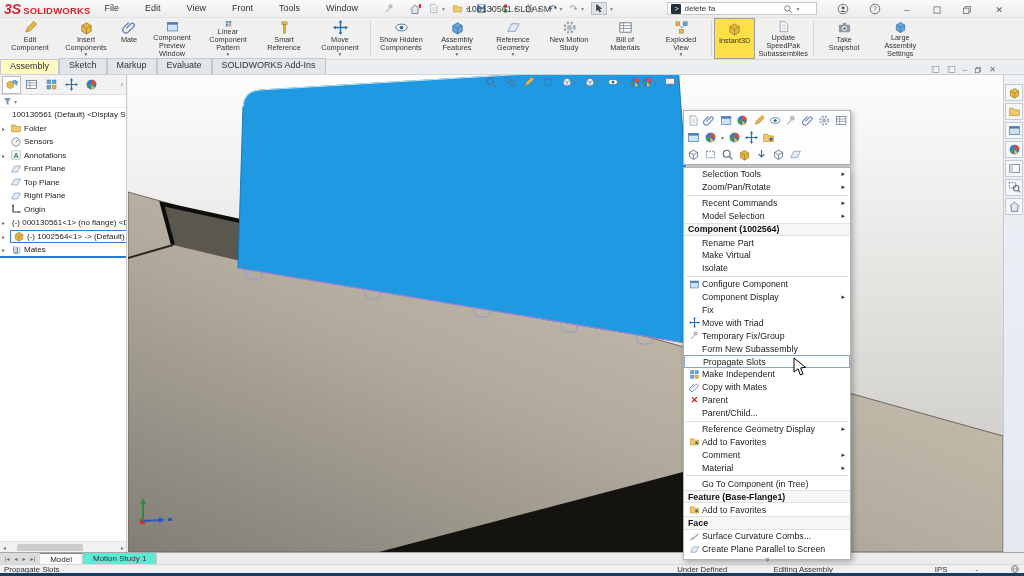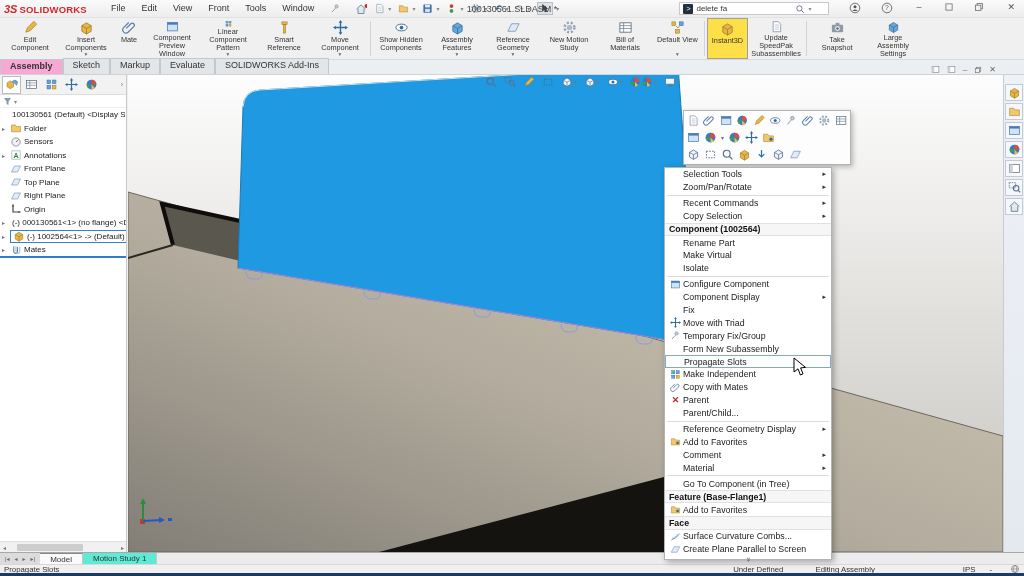--- a/index.html
+++ b/index.html
@@ -2,43 +2,43 @@
 <html><head>
 <meta charset="utf-8">
 <style>
   *{box-sizing:border-box;margin:0;padding:0}
   html,body{width:1024px;height:576px;overflow:hidden}
   body{font-family:"Liberation Sans",sans-serif;background:#f0f0f0;position:relative;color:#222}
   svg.ic{display:inline-block;vertical-align:middle}
   
   #titlebar{position:absolute;left:0;top:0;width:1024px;height:18px;background:linear-gradient(#fafafa,#ededed);display:flex;align-items:center;font-size:9px;border-bottom:1px solid #e2e2e2}
   .logo{display:flex;align-items:baseline;margin-left:4px;white-space:nowrap}
-  .logo-mark{color:#d1272e;font-weight:bold;font-style:italic;font-size:11px;margin-right:2px}
+  .logo-mark{color:#d1272e;font-weight:bold;font-style:italic;font-size:14px;margin-right:2px}
   .logo-text{color:#d1272e;font-weight:bold;font-size:9.5px;letter-spacing:.2px}
-  #menus{display:flex;gap:16px;margin-left:24px;color:#333}
+  #menus{display:flex;gap:26px;margin-left:14px;color:#333}
   #menus span{cursor:default}
   .qa{display:flex;align-items:center;gap:7px;margin-left:14px;color:#666}
   .qa .dd{font-size:6px;color:#888;margin-left:-4px}
   #doc-title{position:absolute;left:0;right:0;text-align:center;font-size:9px;color:#444;pointer-events:none}
-  #tb-right{margin-left:auto;display:flex;align-items:flex-start;gap:20px;padding-right:6px;z-index:2}
+  #tb-right{margin-left:auto;display:flex;align-items:flex-end;gap:20px;padding-right:18px;z-index:2}
   #searchbox{display:flex;align-items:center;gap:3px;background:#fff;border:1px solid #c9c9c9;height:13px;width:150px;padding:0 3px}
   #searchbox input{border:none;outline:none;font-size:8px;width:96px;font-family:"Liberation Sans",sans-serif;color:#333;background:transparent}
   .sw-cmd{width:10px;height:10px;background:#24303c;color:#fff;font-size:7px;line-height:10px;text-align:center;border-radius:1px}
   .winbtn{color:#555;font-size:9px;padding:0 3px;cursor:default}
   
   #ribbon{position:absolute;left:0;top:18px;width:1024px;height:42px;background:#f0f0f0;display:flex;align-items:stretch;padding-left:2px;border-bottom:1px solid #d9d9d9}
   .rb{display:flex;flex-direction:column;align-items:center;max-width:56px;min-width:30px;padding:2px 4px 0;font-size:7.3px;line-height:1.08;text-align:center;color:#333}
   .rb .lab{margin-top:1px}
   .rb .dd{font-size:5.5px;color:#666;margin-top:auto;padding-bottom:1px}
   .rb.active{background:#fde047;border:1px solid #9f9f9f}
   .rsep{width:1px;background:#d3d3d3;margin:3px 2px}
   
   #cmdtabs{position:absolute;left:0;top:60px;width:1024px;height:15px;background:#eceff1;display:flex;align-items:flex-end;font-size:9px;border-bottom:1px solid #cfd3d6}
   .ctab{padding:1px 9px 1px;color:#333;border:1px solid #c4c8cc;border-bottom:none;background:#e3e6e9;height:16px}
-  .ctab.active{background:#f9a8d4;font-weight:bold;height:15px}
+  .ctab.active{background:#fef9c3;font-weight:normal;height:15px}
   #docwin-ctrls{margin-left:auto;display:flex;align-items:center;gap:7px;padding-right:28px;color:#666;font-size:8px}
   
   #tree{position:absolute;left:0;top:75px;width:127px;height:477px;background:#fff;border-right:1px solid #c9c9c9;font-size:8px;overflow:hidden}
   #tree-tabs{display:flex;align-items:center;height:20px;background:#f2f2f2;border-bottom:1px solid #ddd;padding-left:2px;gap:1px}
   .ttab{width:19px;height:18px;display:flex;align-items:center;justify-content:center}
   .ttab.active{background:#fff;border:1px solid #bbb}
   #tree-filter{height:13px;display:flex;align-items:center;padding-left:3px;border-bottom:1px solid #eee;color:#667;gap:2px}
   .trow{display:flex;align-items:center;height:13.5px;white-space:nowrap;overflow:hidden;padding-left:2px}
   .trow .exp{width:8px;font-size:6px;color:#777;flex:0 0 8px}
   .trow .noexp{width:8px;flex:0 0 8px}
@@ -53,38 +53,38 @@
   #viewport{position:absolute;left:128px;top:75px;width:875px;height:477px;overflow:hidden}
   #headsup{position:absolute;left:357px;top:1px;display:flex;align-items:center;gap:7px;z-index:3;color:#5b6f88}
   .hu .dd{font-size:5.5px;color:#777;margin-left:1px}
   .hu{display:flex;align-items:center}
   
   #taskpane{position:absolute;left:1003px;top:75px;width:21px;height:477px;background:linear-gradient(#eef1f6,#e4e9f0);border-left:1px solid #c6ccd4;display:flex;flex-direction:column;align-items:center;padding-top:9px;gap:2px}
   .tpbtn{width:18px;height:17px;background:#f5f7fa;border:1px solid #c3cad3;display:flex;align-items:center;justify-content:center}
   
   #ctx-toolbar{position:absolute;left:683px;top:110px;width:168px;height:55px;background:#fdfdfd;border:1px solid #b3b3b3;box-shadow:2px 2px 5px rgba(0,0,0,.25);z-index:50;padding:2px 3px;display:flex;flex-direction:column;justify-content:space-between}
   .ctr{display:flex;align-items:center;gap:4px;height:15px}
-  #ctx-menu{position:absolute;left:664px;top:167px;width:168px;height:393px;background:#fff;border:1px solid #b3b3b3;box-shadow:2px 2px 6px rgba(0,0,0,.3);z-index:50;font-size:8.8px;display:flex;flex-direction:column}
+  #ctx-menu{position:absolute;left:683px;top:167px;width:168px;height:393px;background:#fff;border:1px solid #b3b3b3;box-shadow:2px 2px 6px rgba(0,0,0,.3);z-index:50;font-size:8.8px;display:flex;flex-direction:column}
   .mi{display:flex;align-items:center;height:12.9px;flex:0 0 12.9px;padding-left:3px;color:#1a1a1a}
   .mi .mic{width:15px;flex:0 0 15px;display:flex;justify-content:center;align-items:center}
   .mi .arr{margin-left:auto;padding-right:5px;font-size:7px;color:#333}
   .mi.hover{border:1px solid #86a6cc;background:#fcfdff}
   .mh{height:13.5px;flex:0 0 13.5px;display:flex;align-items:center;font-weight:bold;padding-left:4px;background:#f6f6f6;border-top:1px solid #e1e1e1;border-bottom:1px solid #e1e1e1;color:#111}
   .msep{border-top:1px solid #dcdcdc;margin:1px 2px;flex:0 0 1px}
   .mx{color:#cc2222;font-weight:bold;font-size:9px}
   #menu-chevron{text-align:center;color:#555;font-size:8px;line-height:7px;flex:1 0 7px}
   #menu-chevron span{display:inline-block;transform:rotate(90deg)}
   
   #modeltabs{position:absolute;left:0;top:552px;width:1024px;height:12px;background:#ececec;border-top:1px solid #a8a8a8;display:flex;align-items:stretch;font-size:8px}
   .navbtns{display:flex;align-items:center;gap:1px;padding:0 3px;background:#dcdcdc}
   .navbtns span{font-size:6px;color:#666;padding:0 2px}
   .mtab{padding:0 10px;display:flex;align-items:center;color:#333;background:#5eead4;border-right:1px solid #c8c8c8}
   .mtab.active{background:#fafafa;font-weight:normal;border-top:1px solid #888}
   #statusbar{position:absolute;left:0;top:564px;width:1024px;height:9px;background:#f0f0f0;display:flex;align-items:center;font-size:7.8px;color:#333;padding:0 4px;border-top:1px solid #d8d8d8}
-  #status-right{margin-left:auto;display:flex;align-items:center;gap:4px}
+  #status-right{margin-left:auto;display:flex;align-items:center;gap:18px}
   #status-right .sv{margin-right:28px}
   #navy-strip{position:absolute;left:0;top:573px;width:1024px;height:3px;background:#1c3a67}
   #cursor{position:absolute;left:793px;top:357px;z-index:60}
 </style>
 </head>
 <body>
 
 <svg width="0" height="0" style="position:absolute">
   <defs>
     <symbol id="s-part" viewBox="0 0 16 16">
@@ -419,21 +419,21 @@
       <svg class="ic" width="15" height="15">
         <use href="#s-list"></use>
       </svg>
       <span class="lab">Bill of Materials</span>
       <span class="dd"></span>
     </div>
   <div class="rb">
       <svg class="ic" width="15" height="15">
         <use href="#s-explode"></use>
       </svg>
-      <span class="lab">Default View</span>
+      <span class="lab">Exploded View</span>
       <span class="dd">▾</span>
     </div>
   <div class="rsep"></div>
   <div class="rb active">
       <svg class="ic" width="15" height="15">
         <use href="#s-part"></use>
       </svg>
       <span class="lab">Instant3D</span>
       <span class="dd"></span>
     </div>
@@ -823,21 +823,21 @@
       <span class="arr">▸</span>
     </div>
   <div class="msep"></div>
   <div class="mi">
       <span class="mic"></span>
       <span>Recent Commands</span>
       <span class="arr">▸</span>
     </div>
   <div class="mi">
       <span class="mic"></span>
-      <span>Copy Selection</span>
+      <span>Model Selection</span>
       <span class="arr">▸</span>
     </div>
   <div class="mh">Component (1002564)</div>
   <div class="mi">
       <span class="mic"></span>
       <span>Rename Part</span>
     </div>
   <div class="mi">
       <span class="mic"></span>
       <span>Make Virtual</span>

